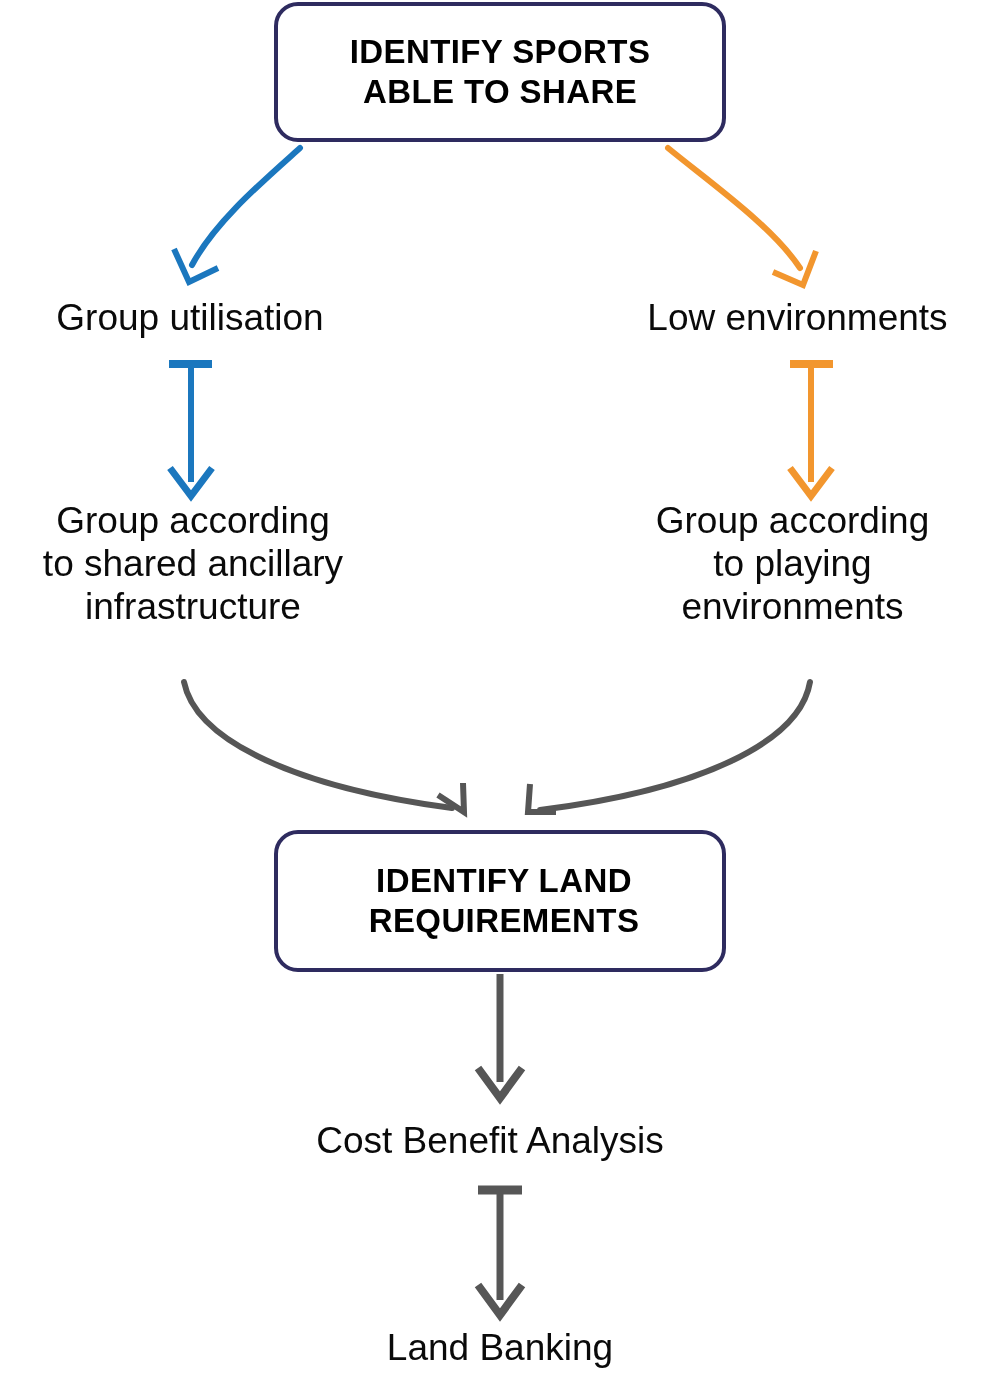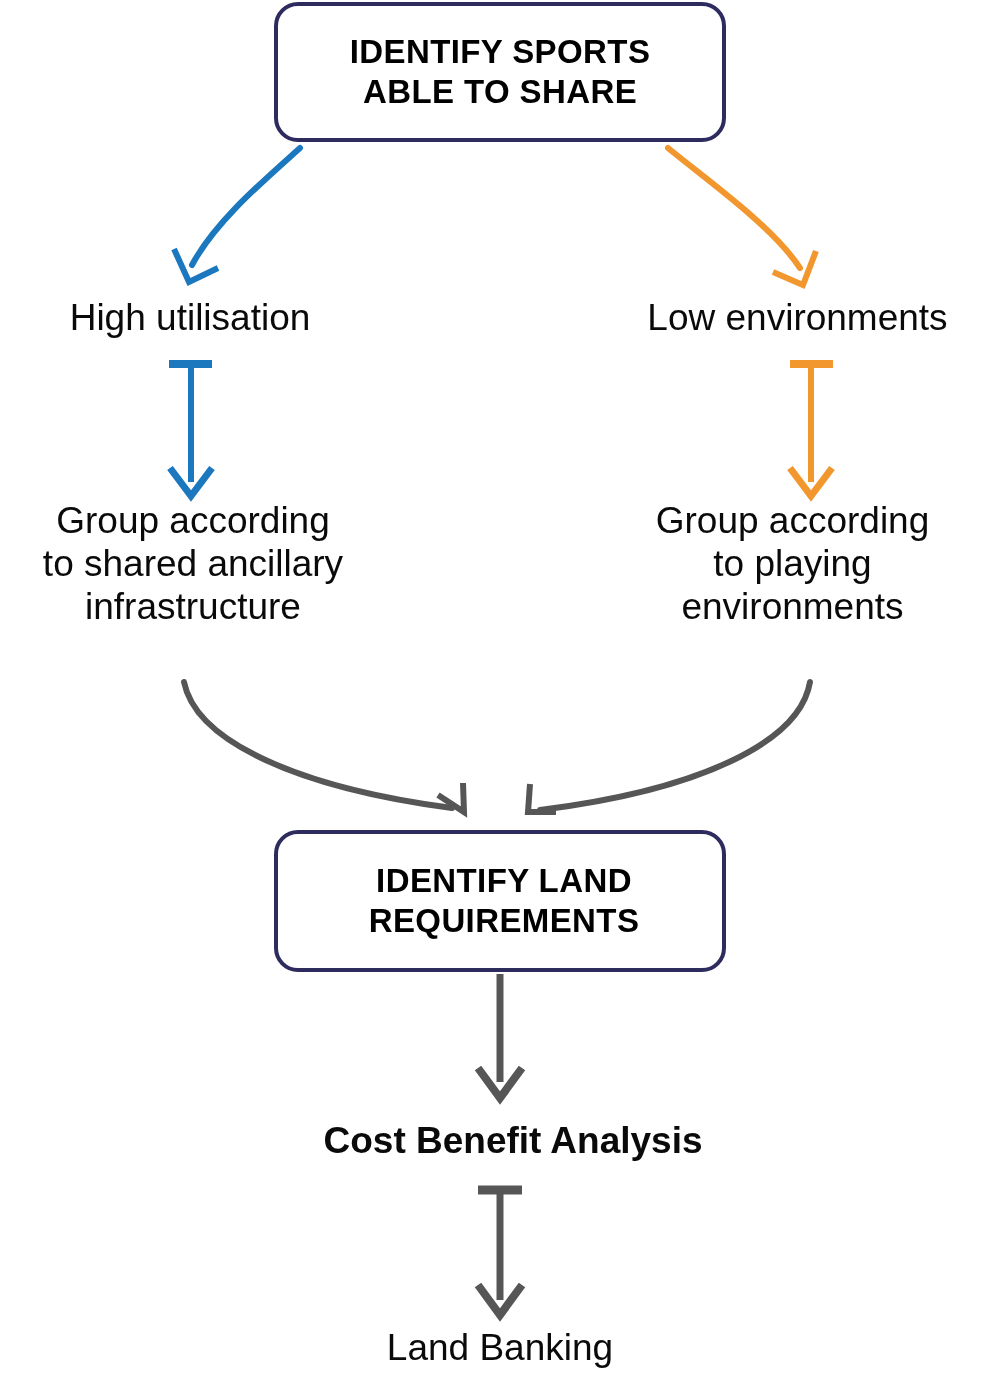--- a/index.html
+++ b/index.html
@@ -81,24 +81,23 @@
     left: 0px;
     top: 500px;
     width: 386px;
   }
   #label-group-playing {
     left: 600px;
     top: 500px;
     width: 385px;
   }
   #label-cost-benefit {
-    left: 258px;
+    left: 235px;
     top: 1120px;
     width: 510px;
-    font-weight: bold;
   }
   #label-land-banking {
     left: 275px;
     top: 1327px;
     width: 450px;
   }
 </style>
 </head>
 <body>
 
@@ -146,21 +145,21 @@
     <g>
       <line x1="478" y1="1190" x2="522" y2="1190" stroke="#565656" stroke-width="9"></line>
       <line x1="500" y1="1190" x2="500" y2="1300" stroke="#565656" stroke-width="7"></line>
       <path d="M 478 1285 L 500 1315 L 522 1285" fill="none" stroke="#565656" stroke-width="8" stroke-linecap="butt" stroke-linejoin="miter"></path>
     </g>
   </svg>
 
   <div class="node-box" id="box-identify-sports" style="white-space: pre-line;">IDENTIFY SPORTS
 ABLE TO SHARE</div>
 
-  <div class="plain-label" id="label-high-utilisation">High utilisation</div>
+  <div class="plain-label" id="label-high-utilisation">Group utilisation</div>
 
   <div class="plain-label" id="label-low-utilisation">Low environments</div>
 
   <div class="plain-label" id="label-group-ancillary">Group according
 to shared ancillary
 infrastructure</div>
 
   <div class="plain-label" id="label-group-playing">Group according
 to playing
 environments</div>

